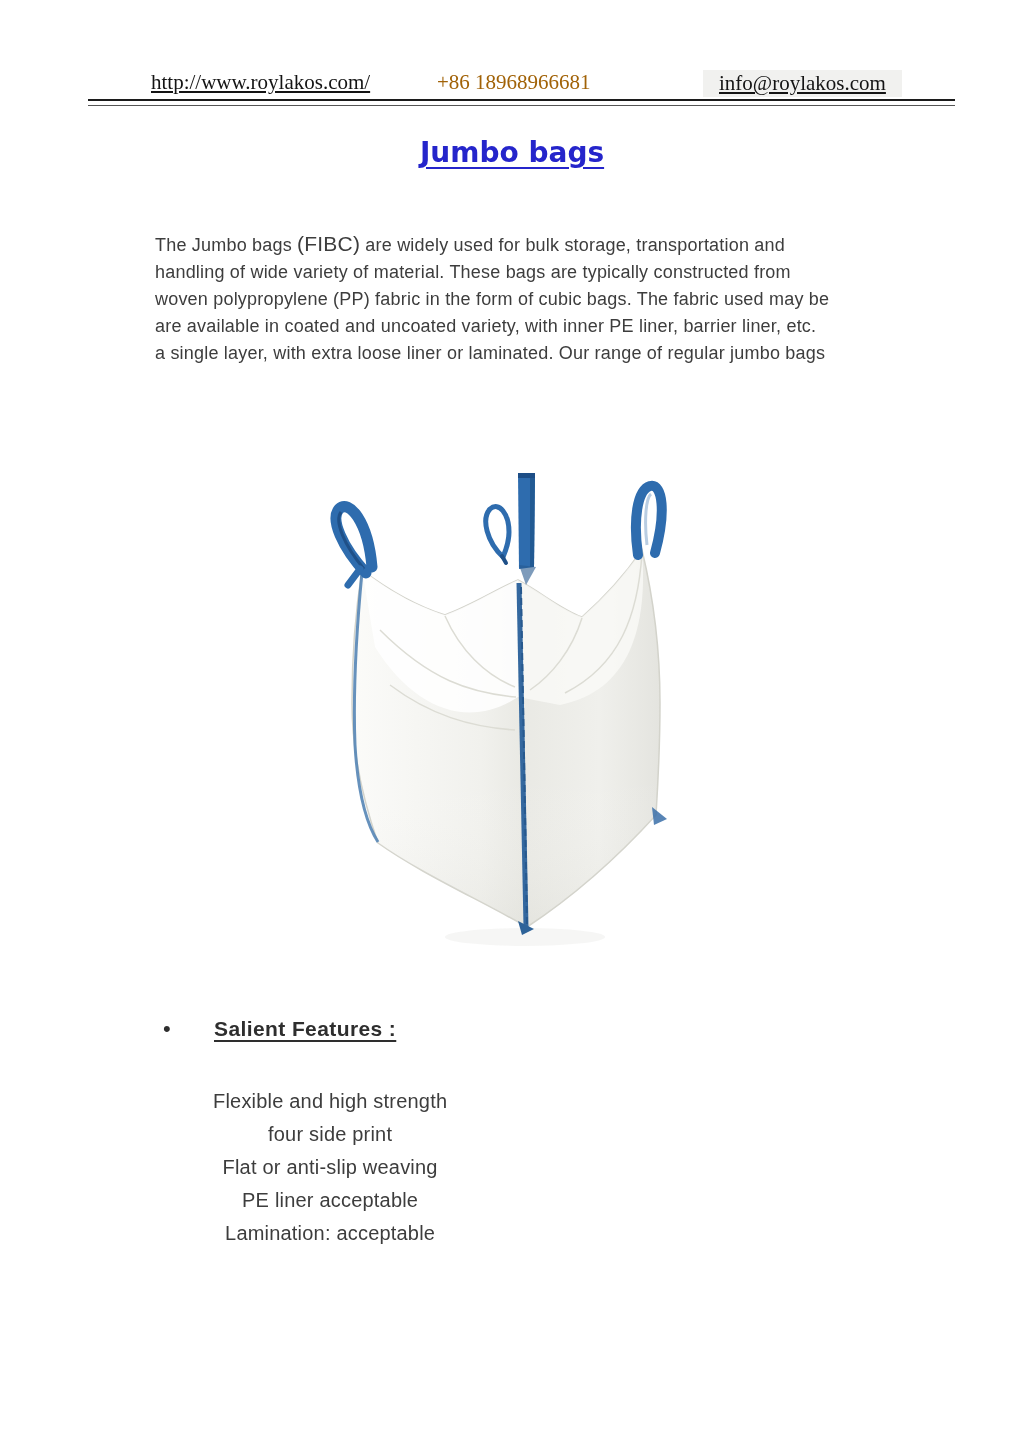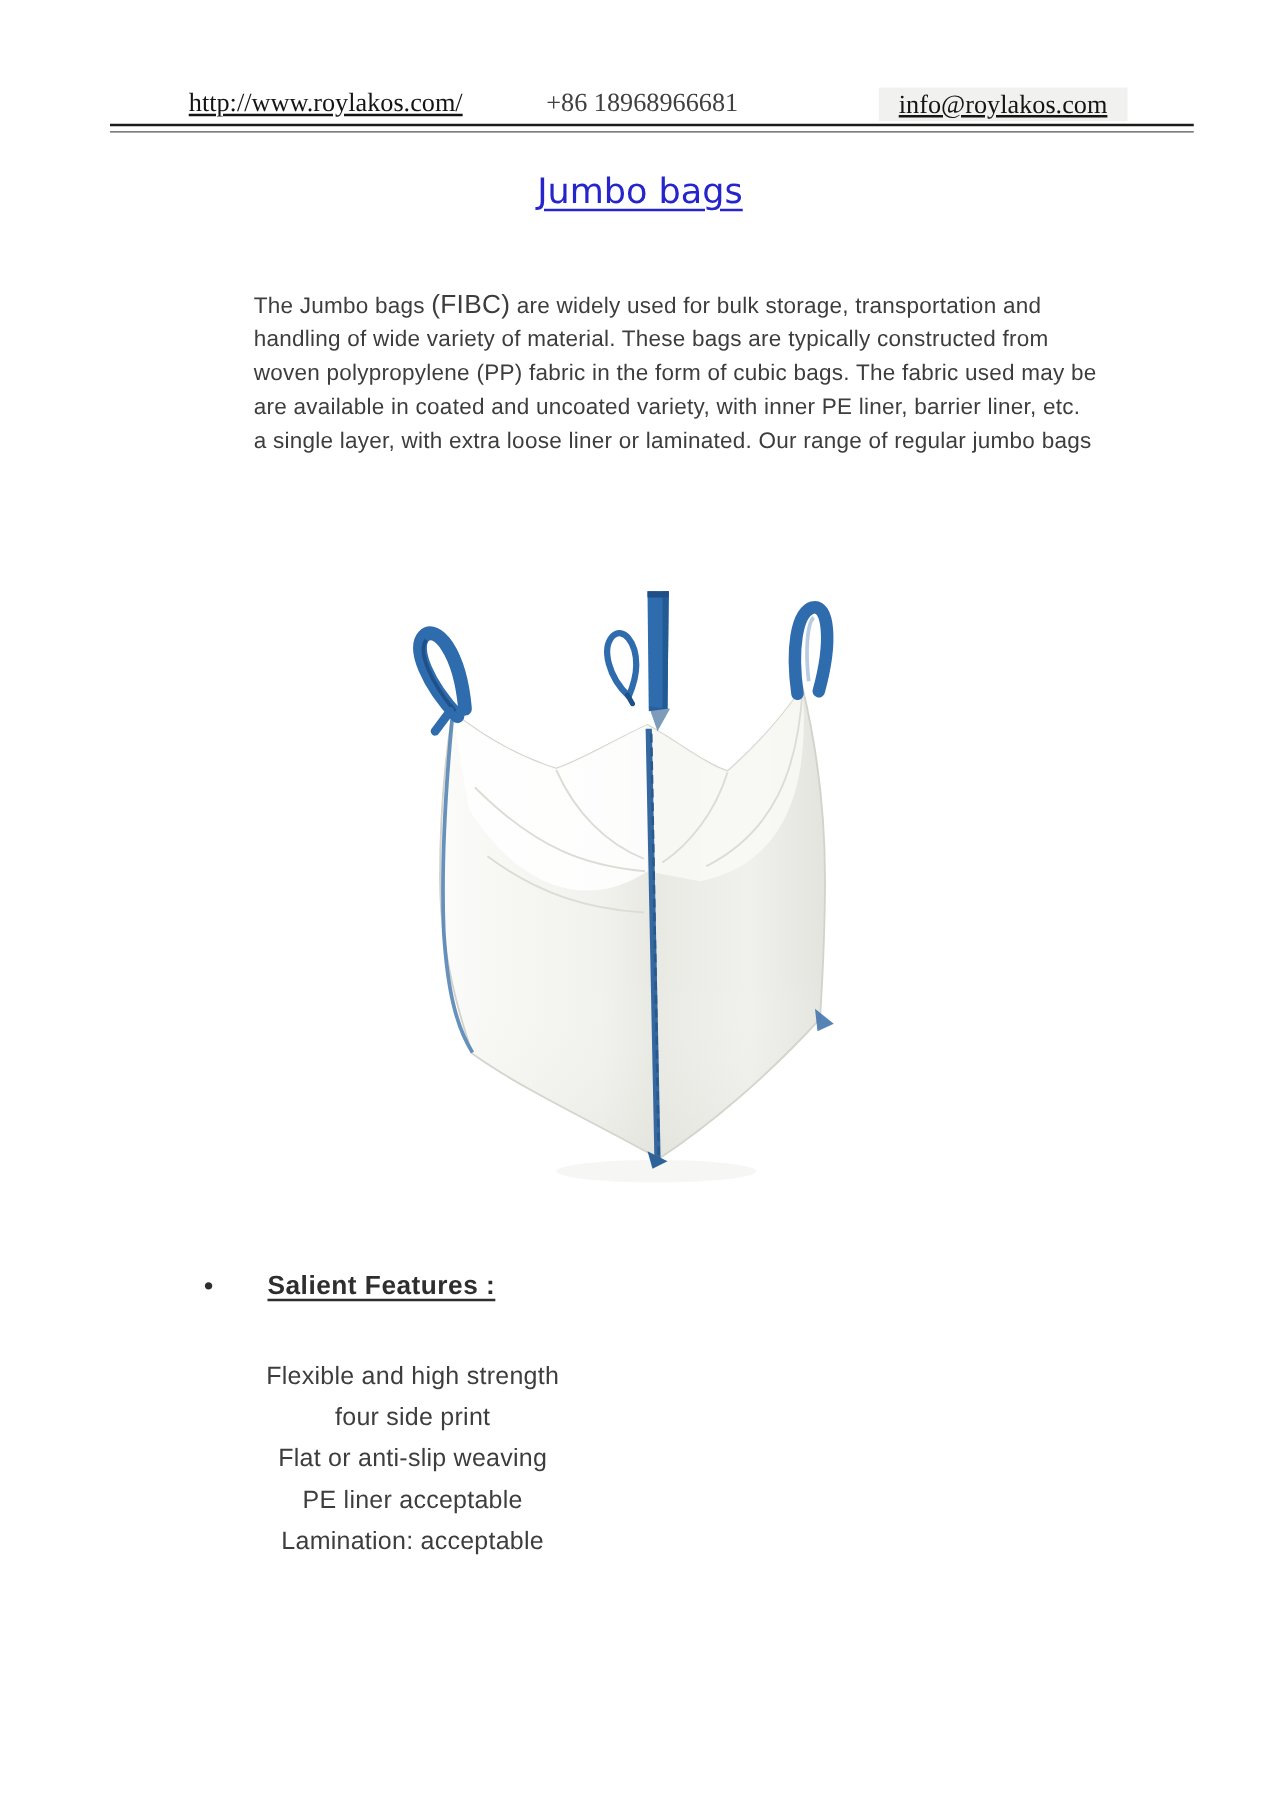--- a/index.html
+++ b/index.html
@@ -11,21 +11,21 @@
     font-family: "Liberation Sans", sans-serif;
     color: #3d3d3d;
     overflow: hidden;
   }
   
   .hdr-item {
     position: absolute;
     top: 70px;
     font-family: "Liberation Serif", serif;
     font-size: 21px;
-    color: #404040;
+    color: #a16207;
     white-space: nowrap;
   }
   .hdr-website { left: 151px; text-decoration: underline; color: #141414; }
   .hdr-phone   { left: 437px; }
   .hdr-email   {
     left: 703px;
     text-decoration: underline;
     color: #141414;
     background: #f1f1ef;
     padding: 1px 16px;
@@ -36,35 +36,35 @@
   }
   .hdr-rule-thin {
     position: absolute; left: 88px; top: 105px; width: 867px;
     border-top: 1px solid #555555;
   }
   
   .title-wrap {
     position: absolute; top: 136px; left: 0; width: 100%;
     text-align: center;
     font-family: "DejaVu Sans", sans-serif;
-    font-size: 28px; font-weight: 400;
+    font-size: 28px; font-weight: 700;
     margin: 0;
   }
   .title-wrap a {
     color: #2525cb;
     text-decoration: underline;
     text-underline-offset: 5px;
   }
   
   .intro {
     position: absolute; left: 155px; top: 230px; width: 730px;
     font-size: 18px; line-height: 27px; letter-spacing: 0.2px;
     color: #3d3d3d; margin: 0;
   }
-  .intro-line { display: block; white-space: nowrap; margin-left: 48px; }
+  .intro-line { display: block; white-space: nowrap; }
   .fibc { font-size: 21px; }
   
   .figure {
     position: absolute; left: 320px; top: 435px;
     width: 390px; height: 520px;
   }
   
   .salient {
     position: absolute; left: 163px; top: 1016px;
     display: flex; align-items: center;

